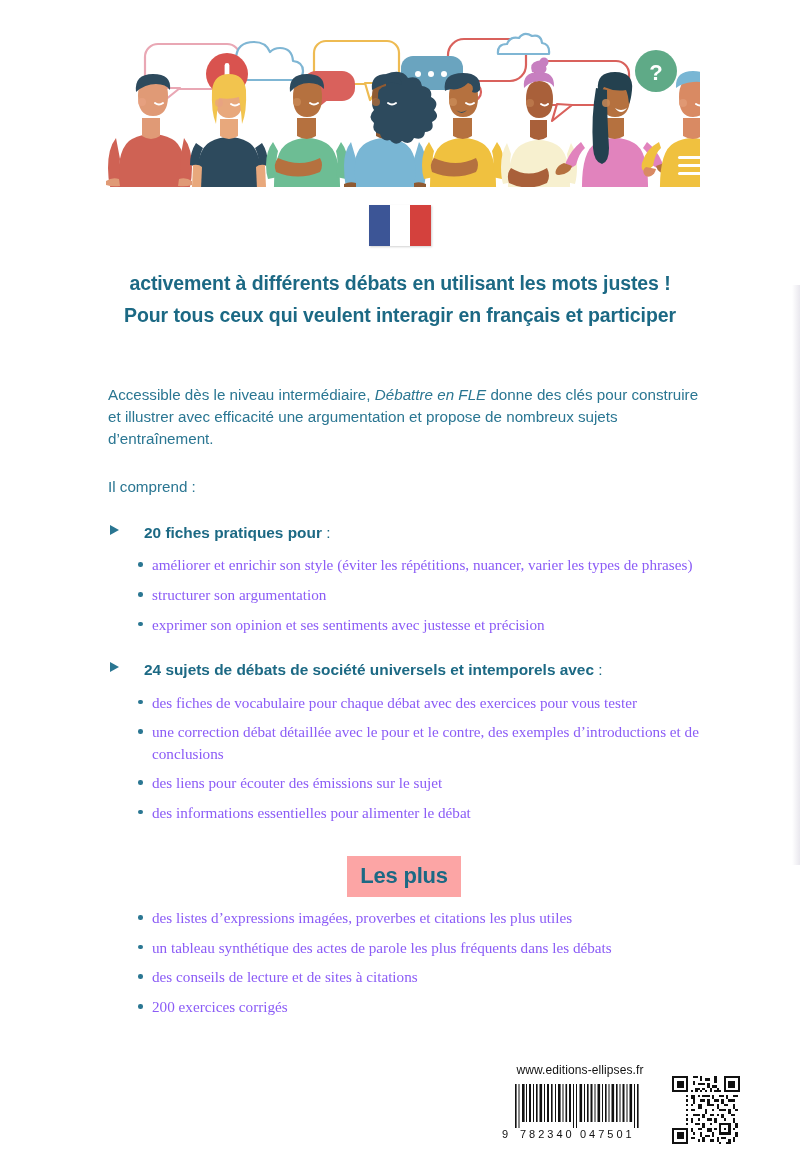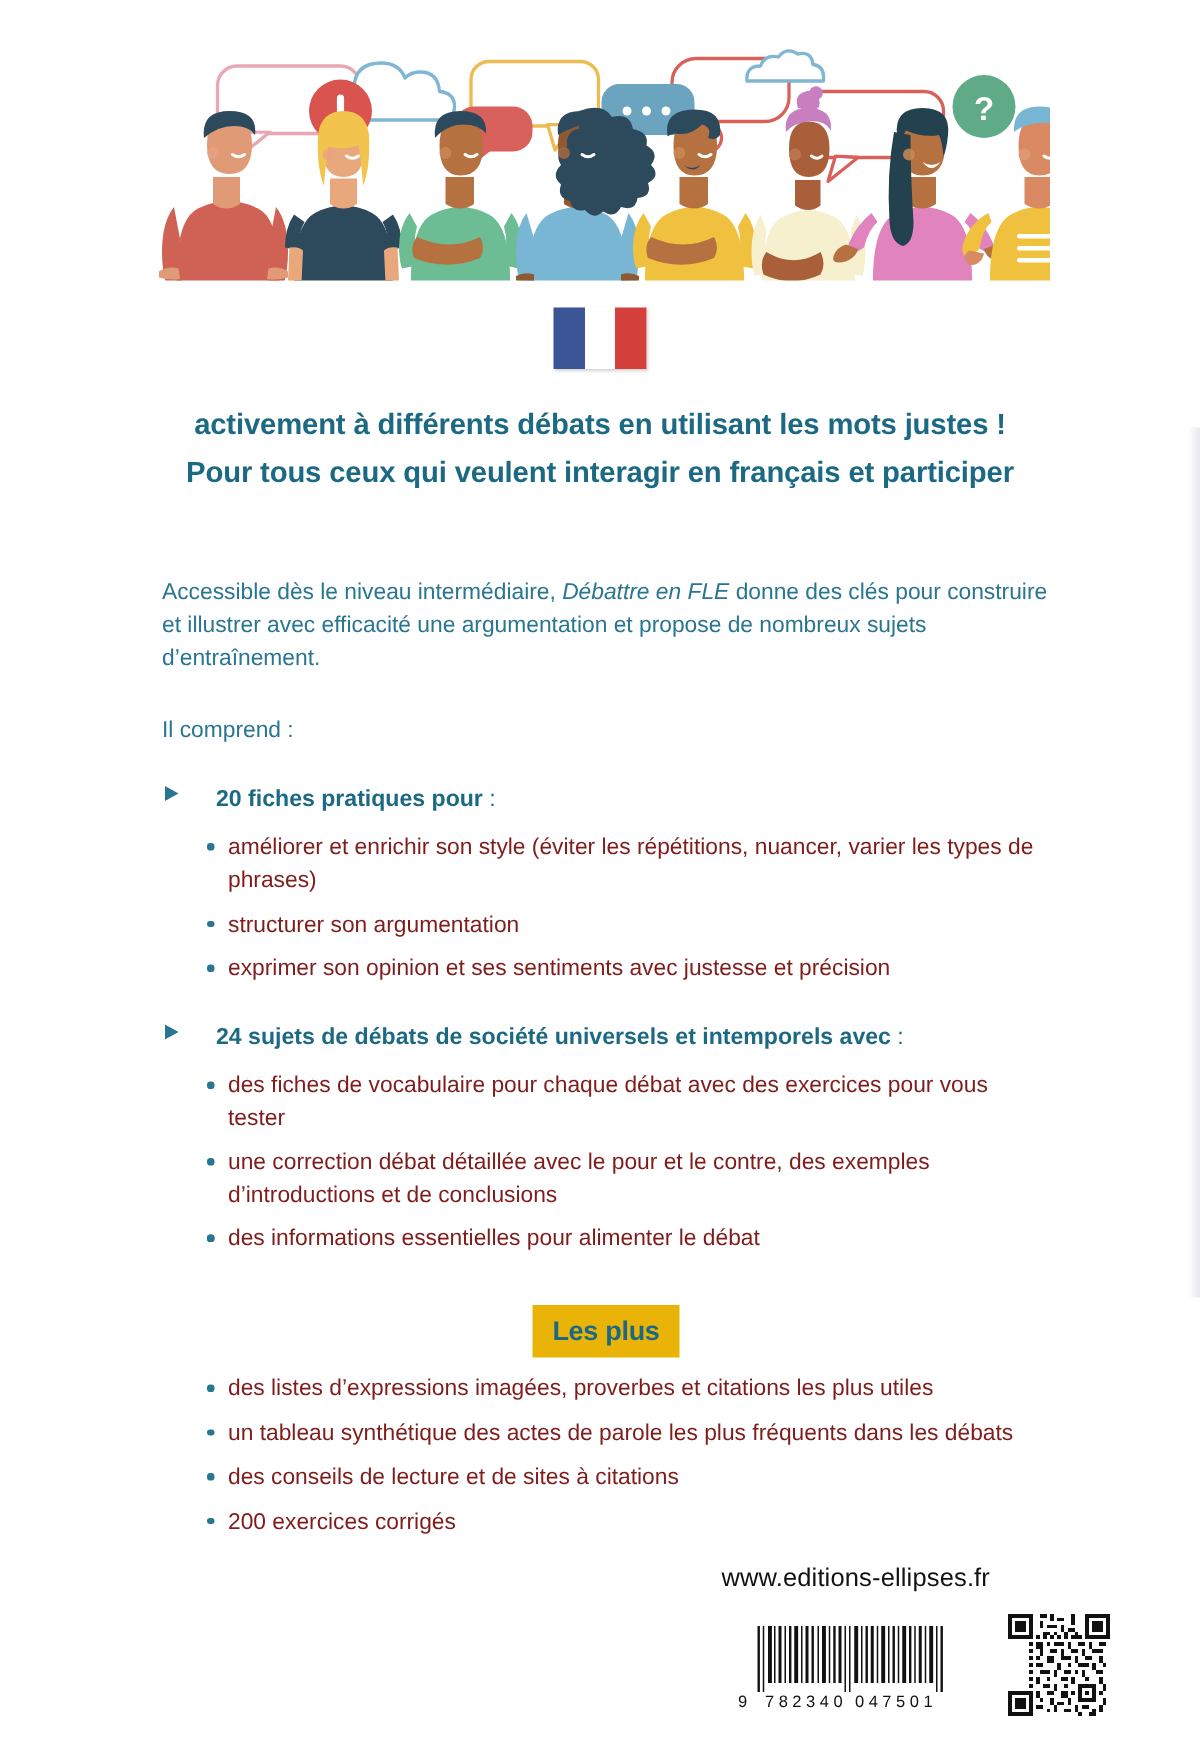--- a/index.html
+++ b/index.html
@@ -95,62 +95,63 @@
   .sec-head .sec-label .tail { font-weight: normal; }
 
   
   .bullets { margin: 10px 0 0 0; padding: 0; list-style: none; }
   .bullets li {
     position: relative;
     padding-left: 44px;
     margin-bottom: 8px;
     line-height: 1.42;
     font-size: 15.2px;
-    color: #7f1d1d;
+    color: #8b5cf6;
+    font-family: Liberation Serif, serif;
   }
   .bullets li .dot {
     position: absolute;
     left: 30px; top: 8px;
     width: 4.5px; height: 4.5px;
     border-radius: 50%;
     background: #2a7692;
   }
 
   
   .lesplus-wrap {
     margin: 33px 0 0 0;
     display: flex; justify-content: center;
   }
   .lesplus {
-    background: #eab308;
+    background: #fca5a5;
     color: #1c6984;
     font-weight: bold;
-    font-size: 18px;
+    font-size: 22px;
     padding: 4px 13px 5px 13px;
     letter-spacing: -0.2px;
   }
   .lesplus-list { }
 
   
   .footer {
     position: absolute;
     left: 0; bottom: 20px; width: 800px;
     display: flex; justify-content: flex-end;
     padding-right: 60px;
     align-items: flex-end;
     gap: 12px;
   }
   .isbn-block {
     display: flex; flex-direction: column; align-items: center;
   }
   .site {
-    font-size: 17px;
+    font-size: 12px;
     color: #111;
     letter-spacing: 0.1px;
-    margin-bottom: 18px;
+    margin-bottom: 3px;
     font-family: "Liberation Sans", sans-serif;
   }
   .barcode {
     display: block;
   }
   .qr { display: block; }
 </style>
 </head>
 <body>
 
@@ -368,21 +369,21 @@
     <li><span class="dot"></span><span>exprimer son opinion et ses sentiments avec justesse et précision</span></li>
   </ul>
 
   <div class="sec-head">
     <span class="tri"></span>
     <span class="sec-label"><span>24 sujets de débats de société universels et intemporels avec</span><span class="tail"> :</span></span>
   </div>
   <ul class="bullets">
     <li><span class="dot"></span><span>des fiches de vocabulaire pour chaque débat avec des exercices pour vous tester</span></li>
     <li><span class="dot"></span><span>une correction débat détaillée avec le pour et le contre, des exemples d’introductions et de conclusions</span></li>
-    <li><span class="dot"></span></li>
+    <li><span class="dot"></span><span>des liens pour écouter des émissions sur le sujet</span></li>
     <li><span class="dot"></span><span>des informations essentielles pour alimenter le débat</span></li>
   </ul>
 
   <div class="lesplus-wrap">
     <span class="lesplus">Les plus</span>
   </div>
   <ul class="bullets lesplus-list">
     <li><span class="dot"></span><span>des listes d’expressions imagées, proverbes et citations les plus utiles</span></li>
     <li><span class="dot"></span><span>un tableau synthétique des actes de parole les plus fréquents dans les débats</span></li>
     <li><span class="dot"></span><span>des conseils de lecture et de sites à citations</span></li>

